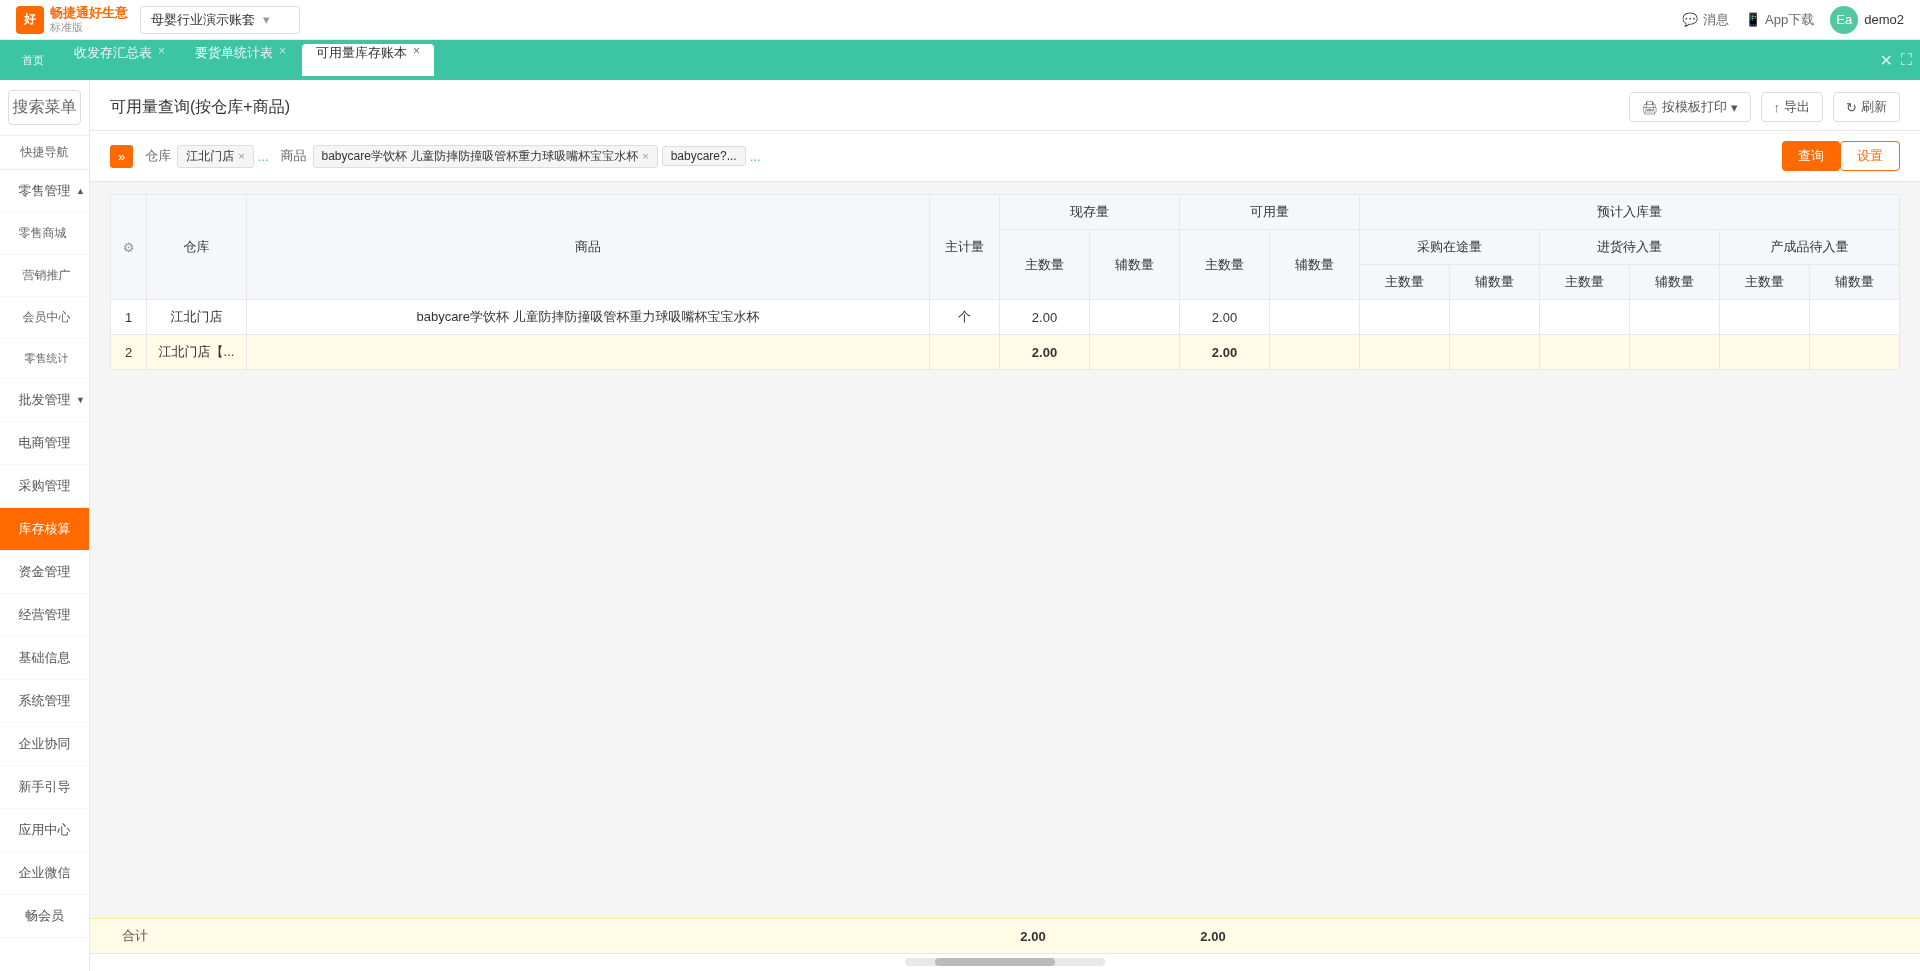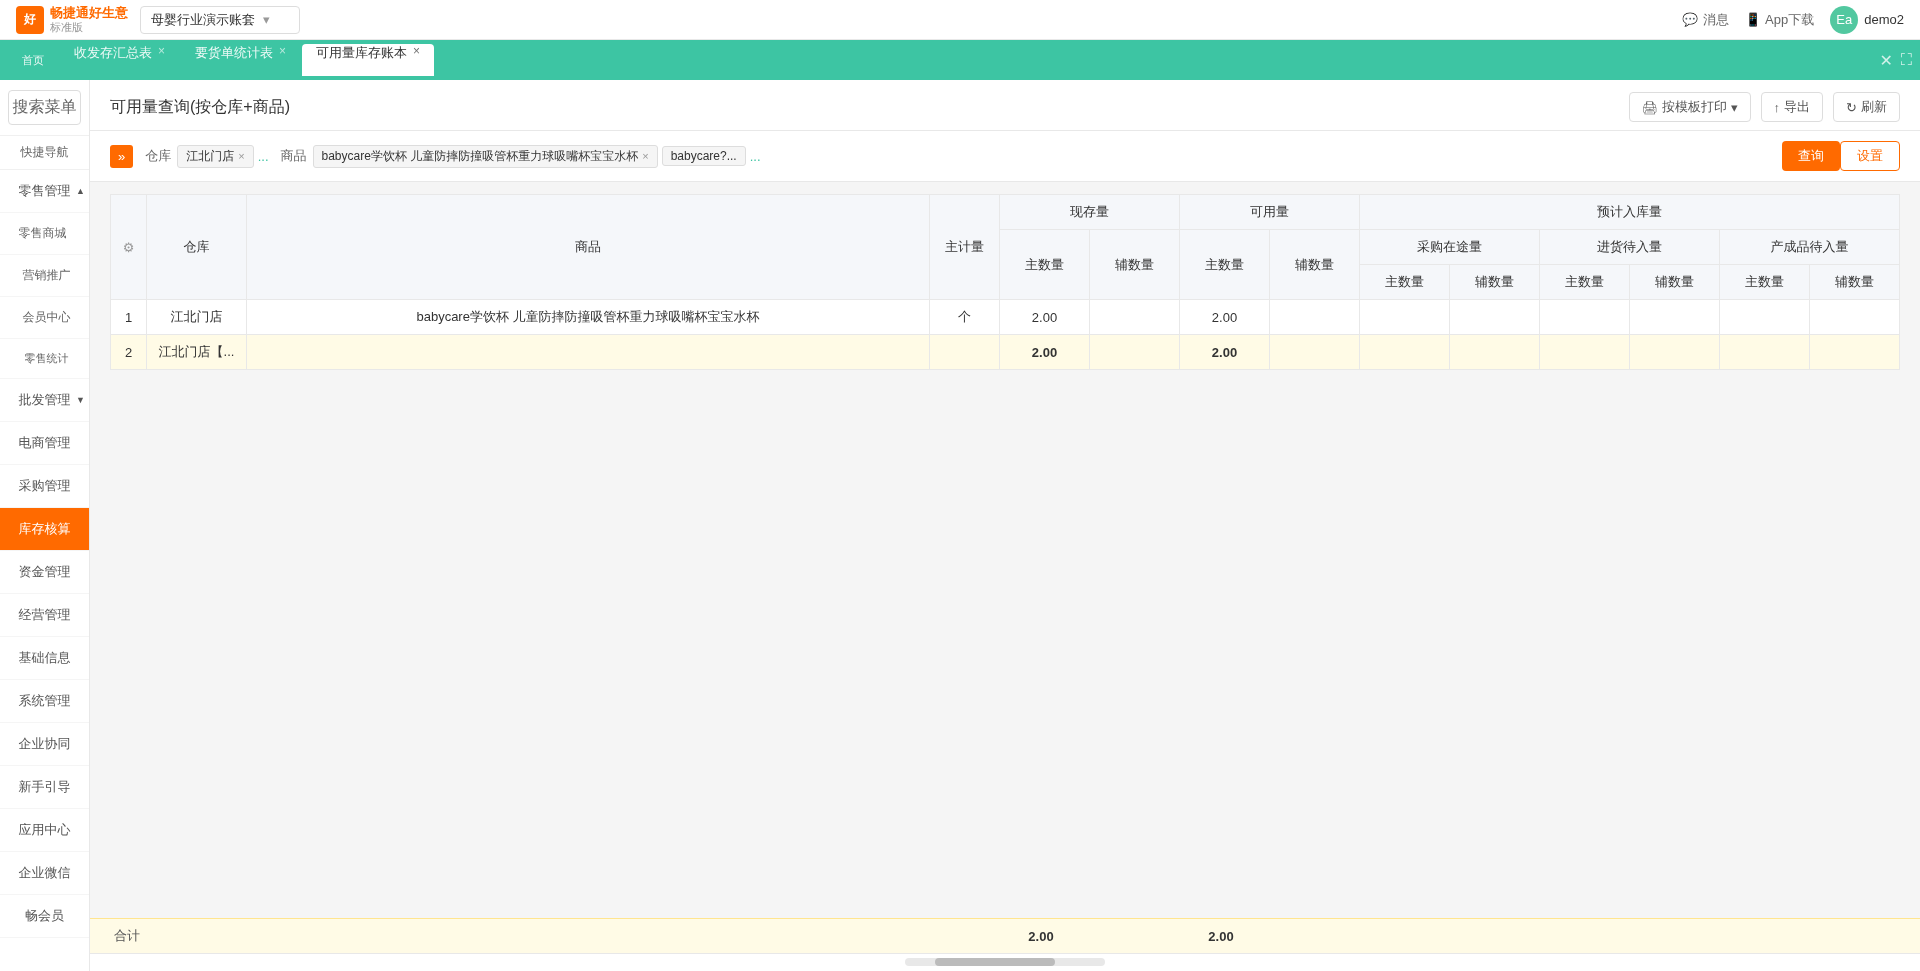--- a/index.html
+++ b/index.html
@@ -67,21 +67,21 @@
     .data-table th { background: #f5f7fa; color: #333; font-weight: 500; white-space: nowrap; }
     .data-table td { color: #333; }
     .th-main { background: #eaf0fb; }
     .col-settings { width: 36px; }
     .col-warehouse { width: 100px; }
     .col-unit { width: 70px; }
     .col-num { width: 90px; }
     .settings-icon { color: #999; cursor: pointer; }
 
     
-    .footer-bar { background: #fffbe6; border-top: 1px solid #ffe58f; padding: 8px 24px; display: flex; align-items: center; font-size: 13px; flex-shrink: 0; }
+    .footer-bar { background: #fffbe6; border-top: 1px solid #ffe58f; padding: 8px 32px; display: flex; align-items: center; font-size: 13px; flex-shrink: 0; }
     .footer-label { color: #555; padding-right: 10px; min-width: 60px; }
     .footer-cell { width: 90px; text-align: center; font-weight: 500; }
 
     
     .scrollbar-area { background: #fff; border-top: 1px solid #e8e8e8; padding: 4px 20px; height: 18px; flex-shrink: 0; }
     .scrollbar-track { width: 200px; height: 8px; background: #e8e8e8; border-radius: 4px; margin: 0 auto; position: relative; }
     .scrollbar-thumb { width: 120px; height: 8px; background: #bbb; border-radius: 4px; position: absolute; left: 30px; }
   </style>
 </head>
 <body>

